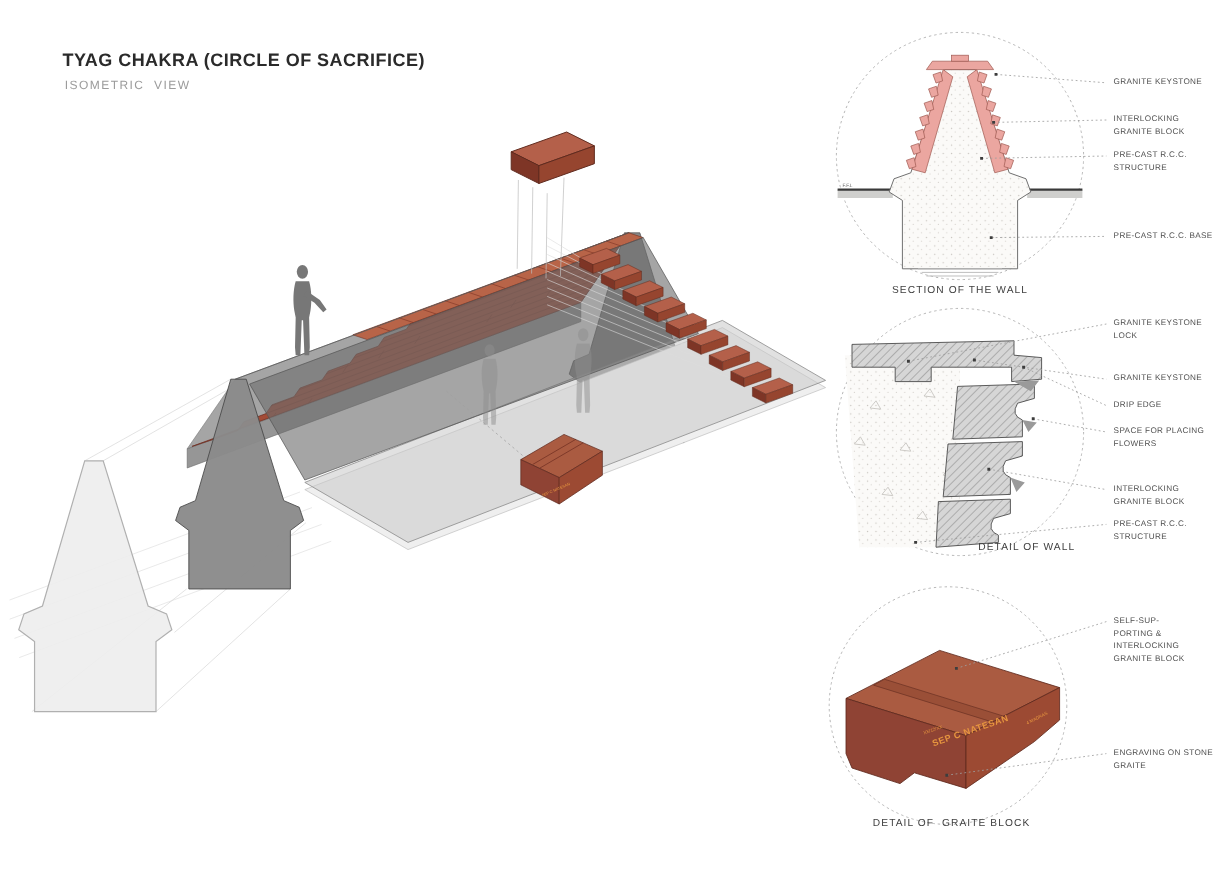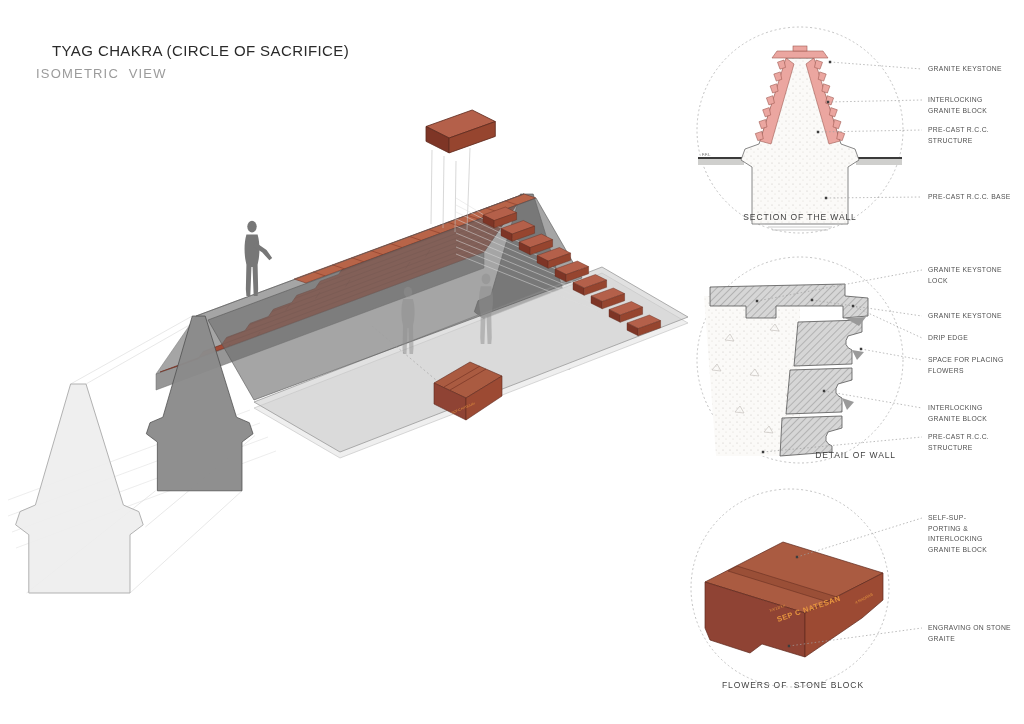--- a/index.html
+++ b/index.html
@@ -1,20 +1,20 @@
 <!DOCTYPE html>
 <html><head>
 <meta charset="utf-8">
 <style>
   html,body{margin:0;padding:0;background:#ffffff;}
   #canvas{position:relative;width:1024px;height:724px;background:#ffffff;overflow:hidden;
           font-family:"Liberation Sans", sans-serif;}
-  .title{position:absolute;left:52px;top:42px;font-size:15px;font-weight:normal;
+  .title{position:absolute;left:52px;top:42px;font-size:15px;font-weight:bold;
          letter-spacing:.4px;color:#2a2a2a;}
-  .subtitle{position:absolute;left:36px;top:66px;font-size:13px;color:#9b9b9b;
+  .subtitle{position:absolute;left:54px;top:66px;font-size:10px;color:#9b9b9b;
             letter-spacing:1.2px;white-space:pre;}
   .caption{position:absolute;font-size:8.5px;color:#3f3f3f;letter-spacing:.9px;
            text-align:center;white-space:pre;}
   .lbl{position:absolute;left:928px;width:90px;font-size:6.8px;line-height:10.5px;
        letter-spacing:.3px;color:#4f4f4f;}
   svg{position:absolute;left:0;top:0;}
 </style>
 </head>
 <body>
 
@@ -244,23 +244,23 @@
       <line x1="797" y1="557" x2="922" y2="518"></line>
       <line x1="789" y1="646" x2="922" y2="628"></line>
     </g>
     <path d="M795.8,555.8 h2.4 v2.4 h-2.4 z M787.8,644.8 h2.4 v2.4 h-2.4 z" fill="#3d3d3d"></path>
   </g>
 </svg>
 
 <div class="title">TYAG CHAKRA (CIRCLE OF SACRIFICE)</div>
 <div class="subtitle">ISOMETRIC  VIEW</div>
 
-<div class="caption" style="left:700px;top:212px;width:200px;">SECTION OF THE WALL</div>
+<div class="caption" style="left:700px;top:236px;width:200px;">SECTION OF THE WALL</div>
 <div class="caption" style="left:696px;top:450px;width:200px;text-align:right;">DETAIL OF WALL</div>
-<div class="caption" style="left:693px;top:680px;width:200px;">FLOWERS OF  STONE BLOCK</div>
+<div class="caption" style="left:693px;top:680px;width:200px;">DETAIL OF  GRAITE BLOCK</div>
 
 <div class="lbl" style="top:64px;">GRANITE KEYSTONE</div>
 <div class="lbl" style="top:95px;width:70px;">INTERLOCKING GRANITE BLOCK</div>
 <div class="lbl" style="top:125px;width:70px;">PRE-CAST R.C.C. STRUCTURE</div>
 <div class="lbl" style="top:192px;">PRE-CAST R.C.C. BASE</div>
 
 <div class="lbl" style="top:265px;width:78px;">GRANITE KEYSTONE LOCK</div>
 <div class="lbl" style="top:311px;">GRANITE KEYSTONE</div>
 <div class="lbl" style="top:333px;">DRIP EDGE</div>
 <div class="lbl" style="top:355px;width:88px;">SPACE FOR PLACING FLOWERS</div>

